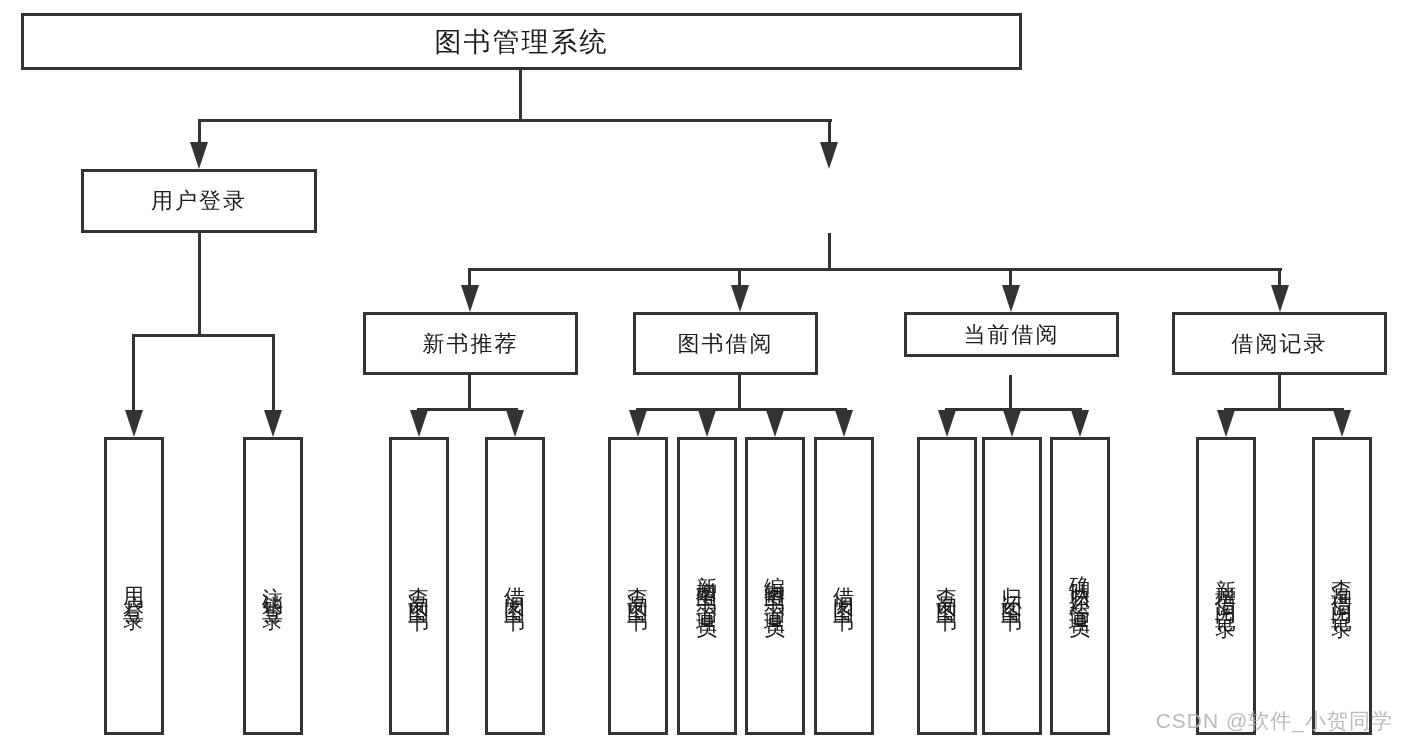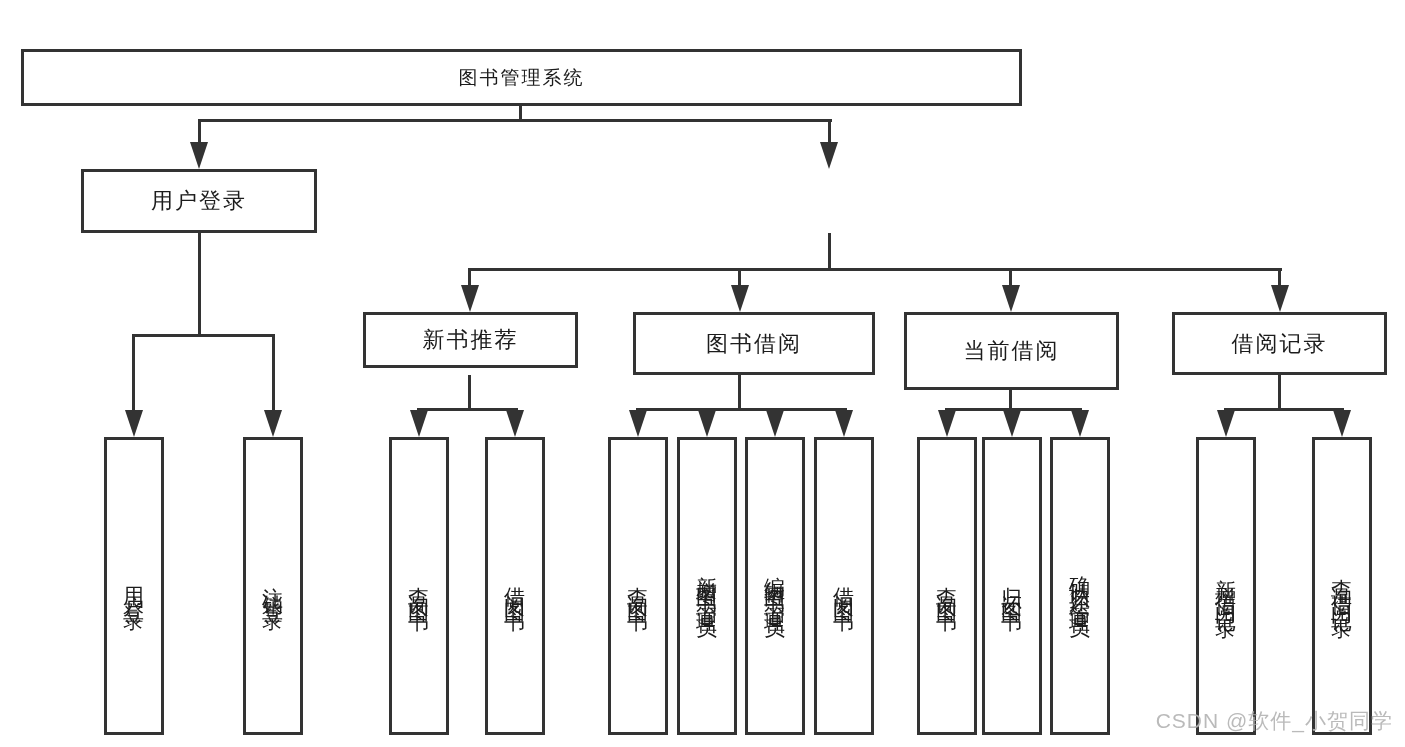--- a/index.html
+++ b/index.html
@@ -24,21 +24,21 @@
   .box {
     position: absolute;
     background: #ffffff;
     border: 3px solid var(--line);
     display: flex;
     align-items: center;
     justify-content: center;
     z-index: 2;
   }
   .hbox { font-size: 22px; letter-spacing: 2px; }
-  .rootbox { font-size: 19px; letter-spacing: 2px; margin-top: 36px; }
+  .rootbox { font-size: 27px; letter-spacing: 2px; }
   .vbox {
     writing-mode: vertical-rl;
     text-orientation: mixed;
     font-size: 21px;
     letter-spacing: 8px;
     line-height: 1;
     text-align: center;
   }
   .vbox.long { letter-spacing: 6px; }
 
@@ -105,27 +105,27 @@
     <div class="vline" style="left:468px;  top:268px; height:21px;"></div>
     <div class="vline" style="left:738px;  top:268px; height:21px;"></div>
     <div class="vline" style="left:1009px; top:268px; height:21px;"></div>
     <div class="vline" style="left:1278px; top:268px; height:21px;"></div>
     <div class="arrow" style="left:461px;  top:285px;"></div>
     <div class="arrow" style="left:731px;  top:285px;"></div>
     <div class="arrow" style="left:1002px; top:285px;"></div>
     <div class="arrow" style="left:1271px; top:285px;"></div>
   </div>
 
-  <div class="box hbox" style="left:363px; top:312px; width:215px; height:56px;">
+  <div class="box hbox" style="left:363px; top:312px; width:215px; height:63px;">
     <span>新书推荐</span>
   </div>
-  <div class="box hbox" style="left:633px; top:312px; width:242px; height:63px;">
+  <div class="box hbox" style="left:633px; top:312px; width:185px; height:63px;">
     <span>图书借阅</span>
   </div>
-  <div class="box hbox" style="left:904px; top:312px; width:215px; height:78px;">
+  <div class="box hbox" style="left:904px; top:312px; width:215px; height:45px;">
     <span>当前借阅</span>
   </div>
   <div class="box hbox" style="left:1172px; top:312px; width:215px; height:63px;">
     <span>借阅记录</span>
   </div>
 
   <div>
     <div class="vline" style="left:468px; top:375px; height:36px;"></div>
     <div class="hline" style="left:417px; top:408px; width:101px;"></div>
     <div class="arrow" style="left:410px; top:410px;"></div>

